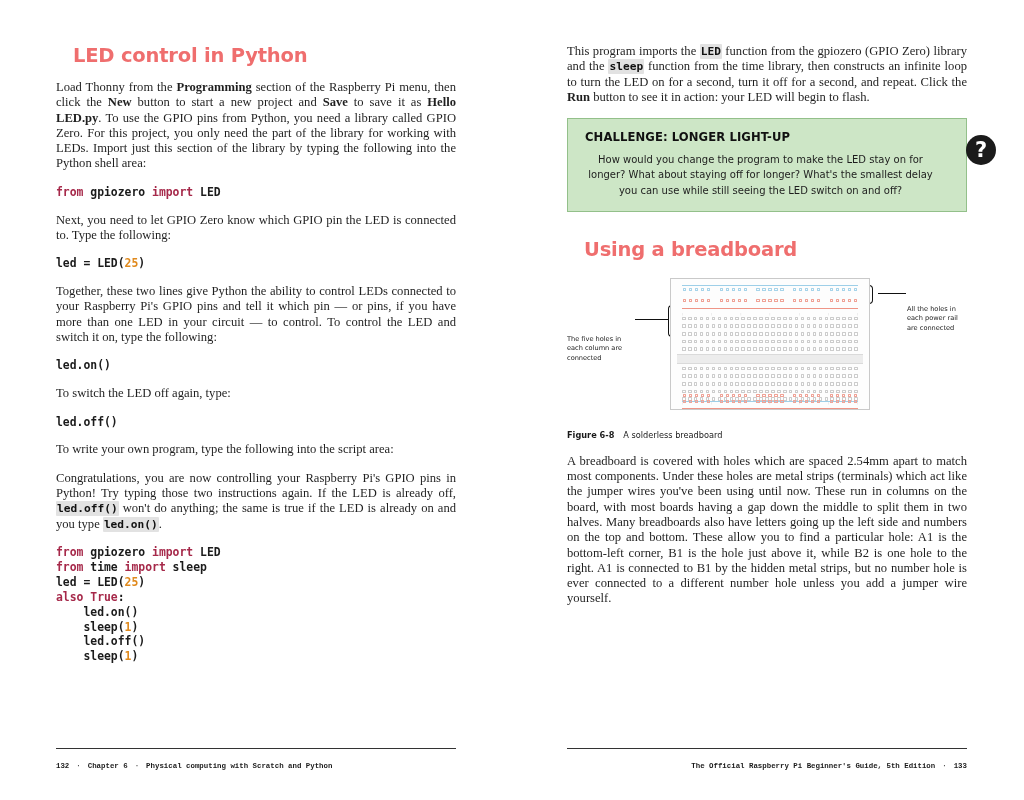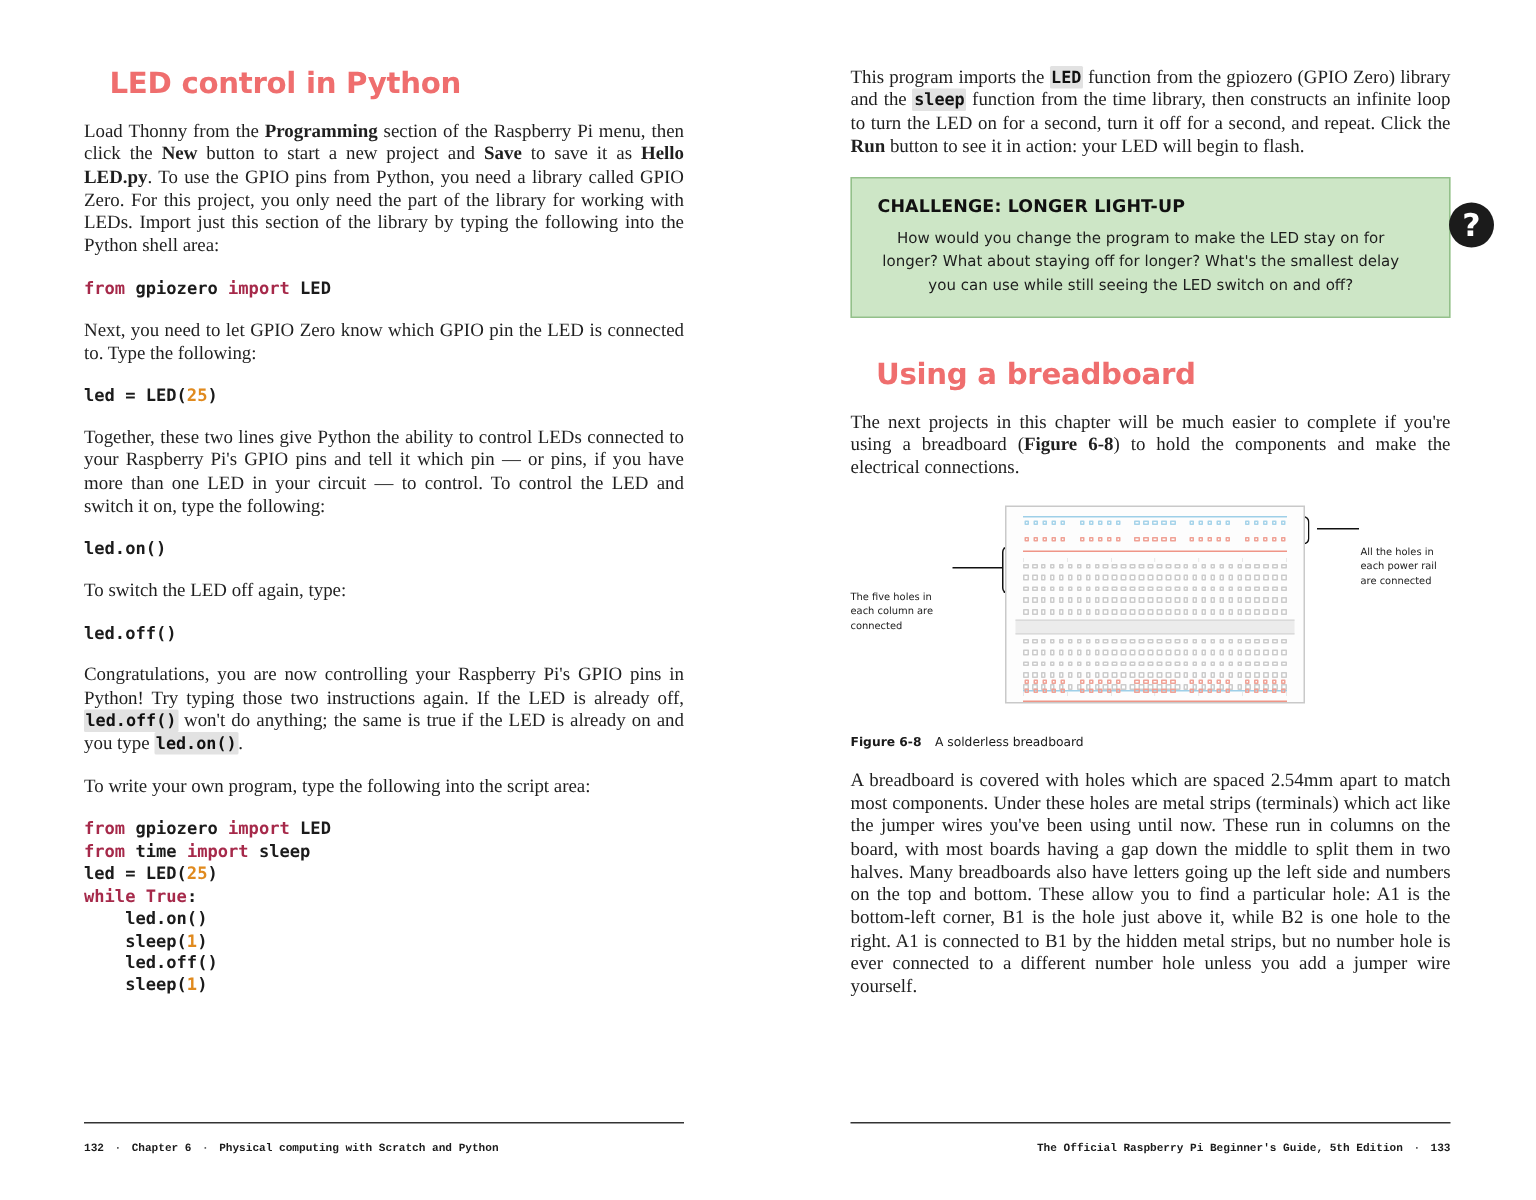--- a/index.html
+++ b/index.html
@@ -275,28 +275,28 @@
     <pre class="codeblock">led = LED(<span class="num">25</span>)</pre>
 
     <p class="body">Together, these two lines give Python the ability to control LEDs connected to your Raspberry Pi's GPIO pins and tell it which pin — or pins, if you have more than one LED in your circuit — to control. To control the LED and switch it on, type the following:</p>
 
     <pre class="codeblock">led.on()</pre>
 
     <p class="body">To switch the LED off again, type:</p>
 
     <pre class="codeblock">led.off()</pre>
 
+    <p class="body">To write your own program, type the following into the script area:</p>
+
     <p class="body">Congratulations, you are now controlling your Raspberry Pi's GPIO pins in Python! Try typing those two instructions again. If the LED is already off, <code class="inline">led.off()</code> won't do anything; the same is true if the LED is already on and you type <code class="inline">led.on()</code>.</p>
-
-    <p class="body">To write your own program, type the following into the script area:</p>
 
     <pre class="codeblock"><span class="kw">from </span>gpiozero <span class="kw">import </span>LED
 <span class="kw">from </span>time <span class="kw">import </span>sleep
 led = LED(<span class="num">25</span>)
-<span class="kw">while </span><span class="kw">True</span>:
+<span class="kw">also </span><span class="kw">True</span>:
     led.on()
     sleep(<span class="num">1</span>)
     led.off()
     sleep(<span class="num">1</span>)</pre>
   </div>
 
   <div class="col col-right">
 
     <p class="body">This program imports the <code class="inline">LED</code> function from the gpiozero (GPIO Zero) library and the <code class="inline">sleep</code> function from the time library, then constructs an infinite loop to turn the LED on for a second, turn it off for a second, and repeat. Click the <span class="b">Run</span> button to see it in action: your LED will begin to flash.</p>
 
@@ -304,21 +304,20 @@
     <div class="challenge-wrap">
       <div class="challenge">
         <div class="challenge-title">CHALLENGE: LONGER LIGHT-UP</div>
         <p class="challenge-text">How would you change the program to make the LED stay on for longer? What about staying off for longer? What's the smallest delay you can use while still seeing the LED switch on and off?</p>
       </div>
       <div class="help-badge">?</div>
     </div>
 
     <h2 class="section-head">Using a breadboard</h2>
 
-    <p class="body">The next projects in this chapter will be much easier to complete if you're using a breadboard (<span class="b">Figure 6-8</span>) to hold the components and make the electrical connections.</p>
 
     <div class="figure">
 
       <div class="anno anno-left">The five holes in each column are connected</div>
       <div class="leader" style="left:68px; top:45px; width:33px;"></div>
       <div class="brace brace-left" style="left:101px; top:31px; height:30px;"></div>
 
       <div class="anno anno-right">All the holes in each power rail are connected</div>
       <div class="leader" style="left:311px; top:19px; width:28px;"></div>
       <div class="brace brace-right" style="left:301px; top:11px; height:17px;"></div>

